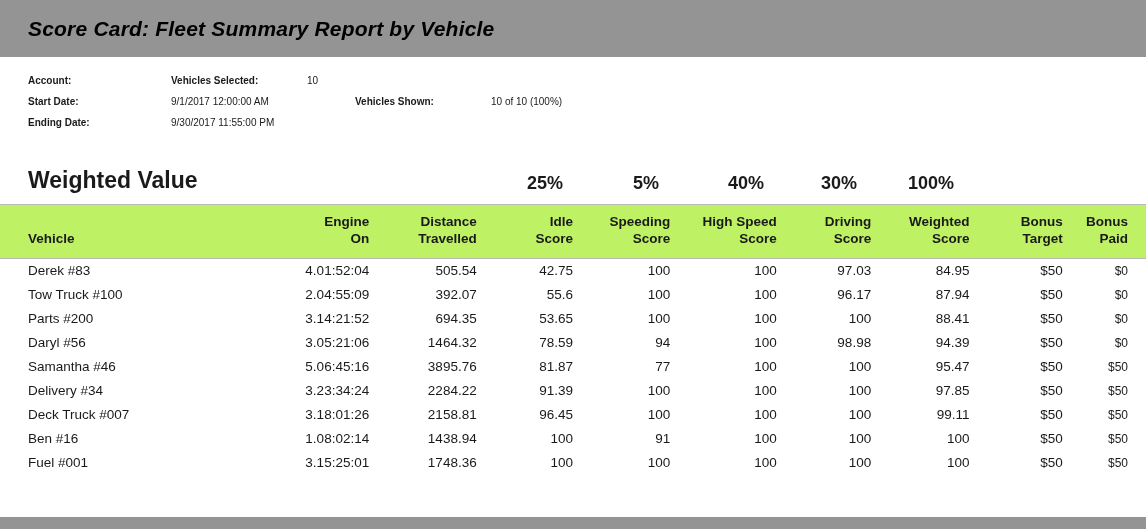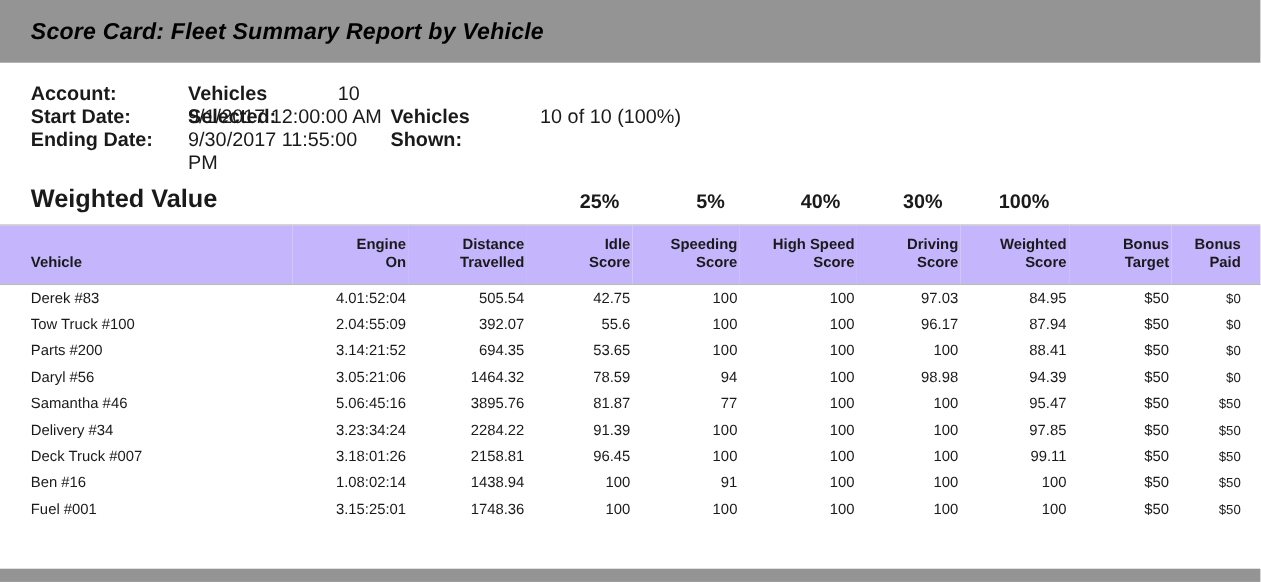--- a/index.html
+++ b/index.html
@@ -30,21 +30,21 @@
   }
   .title-bar .title {
     color: #000000;
     font-size: 21px;
     font-style: italic;
     font-weight: bold;
     letter-spacing: 0.2px;
   }
   .meta {
     padding: 18px 0 0 28px;
-    font-size: 18px;
+    font-size: 10px;
   }
   .meta-row {
     display: flex;
     align-items: baseline;
     height: 21px;
   }
   .meta-label {
     font-weight: bold;
     width: 143px;
     flex: none;
@@ -99,21 +99,21 @@
   .col-distance { width: 106px; }
 
   table.grid {
     width: 1146px;
     border-collapse: collapse;
     margin-top: 10px;
     font-size: 13.5px;
     table-layout: fixed;
   }
   table.grid thead th {
-    background: #c4b5fd;
+    background: #bef264;
     font-weight: bold;
     vertical-align: bottom;
     padding: 9px 2px 10px 0;
     border-top: 1px solid #b9b9b9;
     border-bottom: 1px solid #b9b9b9;
     text-align: right;
     line-height: 1.25;
   }
   table.grid thead th.left {
     text-align: left;

